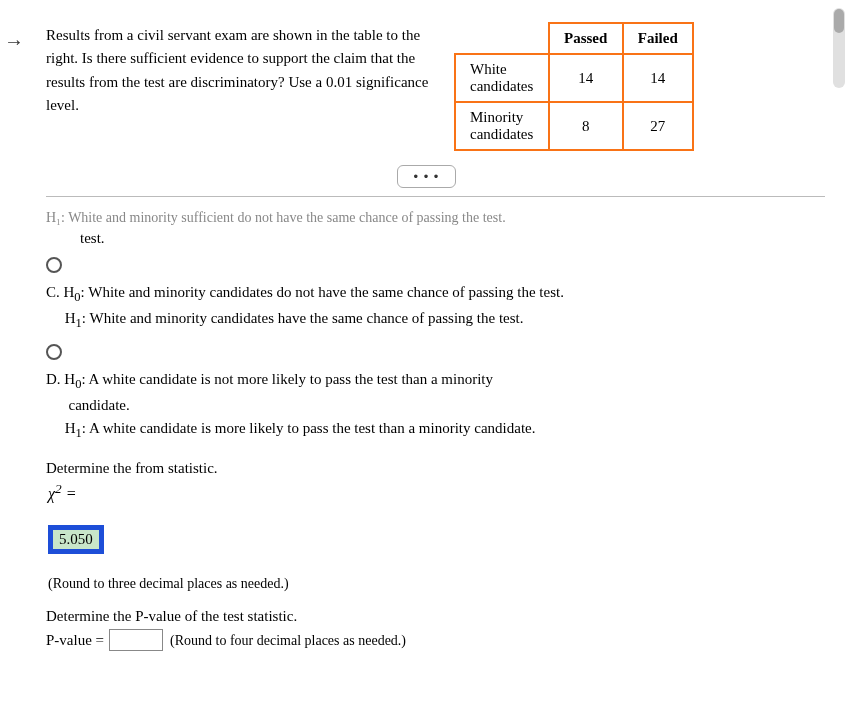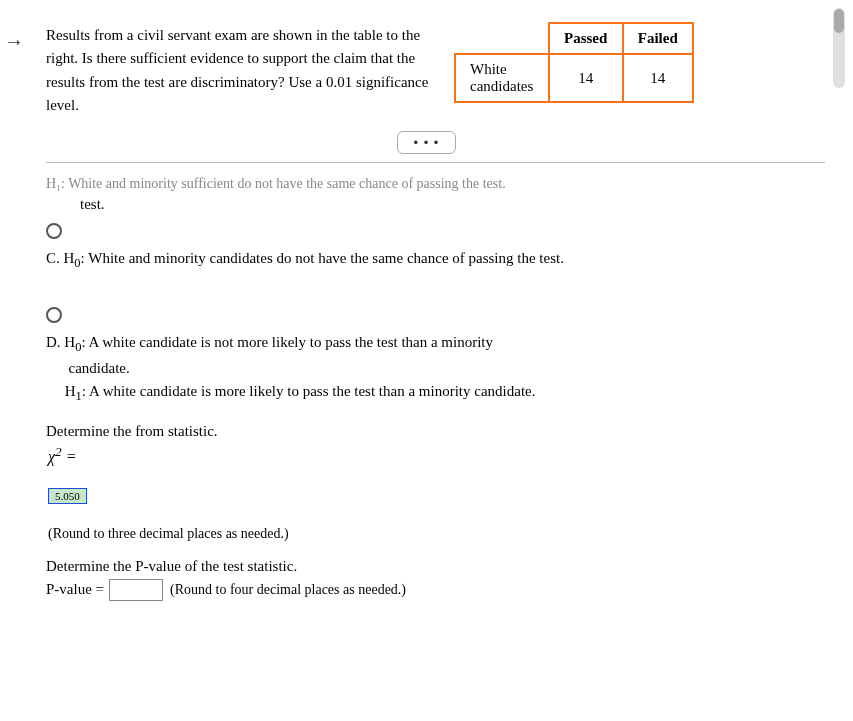--- a/index.html
+++ b/index.html
@@ -128,23 +128,23 @@
       gap: 22px;
       font-size: 15px;
       text-align: center;
     }
     .chi-sym {
       font-style: italic;
       font-size: 16px;
     }
     .chi-value-box {
       background: #c8e6c9;
-      border: 1px solid #1d4ed8;
+      border: 5px solid #1d4ed8;
       padding: 1px 6px;
-      font-size: 11px;
+      font-size: 15px;
       font-weight: normal;
     }
     .p-value-row {
       display: flex;
       flex-direction: row;
       align-items: baseline;
       margin: 4px 0 4px 18px;
       gap: 5px;
       font-size: 15px;
     }
@@ -194,20 +194,25 @@
           <th>Passed</th>
           <th>Failed</th>
         </tr>
       </thead>
       <tbody>
         <tr>
           <td class="row-label">White<br>candidates</td>
           <td>14</td>
           <td>14</td>
         </tr>
+        <tr>
+          <td class="row-label">Minority<br>candidates</td>
+          <td>8</td>
+          <td>27</td>
+        </tr>
       </tbody>
     </table>
   </div>
 
   <div class="more-btn-row">
     <button class="more-btn">• • •</button>
   </div>
 
   <hr class="divider">
 
@@ -216,21 +221,21 @@
   </div>
   <div style="margin-left:52px; font-size:15px; margin-bottom:6px;">
     test.
   </div>
 
   <div class="option-row">
     <div class="radio-circle"></div>
     <div class="option-label">
       <span>C. </span>
       <span>H<sub>0</sub>: White and minority candidates do not have the same chance of passing the test.</span><br>
-      &nbsp;&nbsp;&nbsp;&nbsp;&nbsp;
+      &nbsp;&nbsp;&nbsp;&nbsp;&nbsp;<span>H<sub>1</sub>: White and minority candidates have the same chance of passing the test.</span>
     </div>
   </div>
 
   <div class="option-row">
     <div class="radio-circle"></div>
     <div class="option-label">
       <span>D. </span>
       <span>H<sub>0</sub>: A white candidate is not more likely to pass the test than a minority</span><br>
       &nbsp;&nbsp;&nbsp;&nbsp;&nbsp;&nbsp;<span>candidate.</span><br>
       &nbsp;&nbsp;&nbsp;&nbsp;&nbsp;<span>H<sub>1</sub>: A white candidate is more likely to pass​ the test than a minority candidate.</span>

